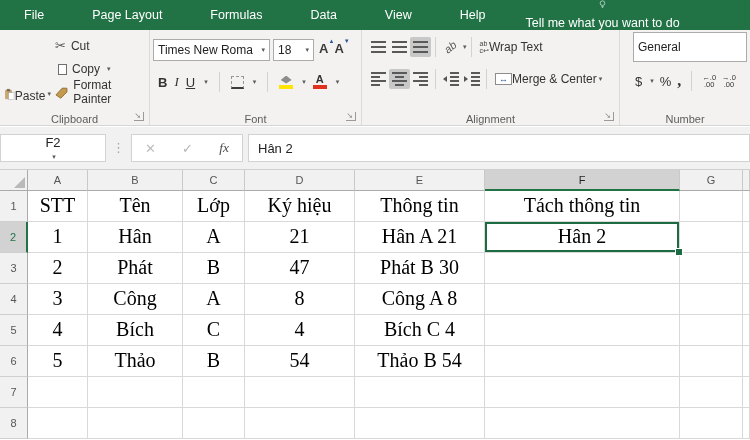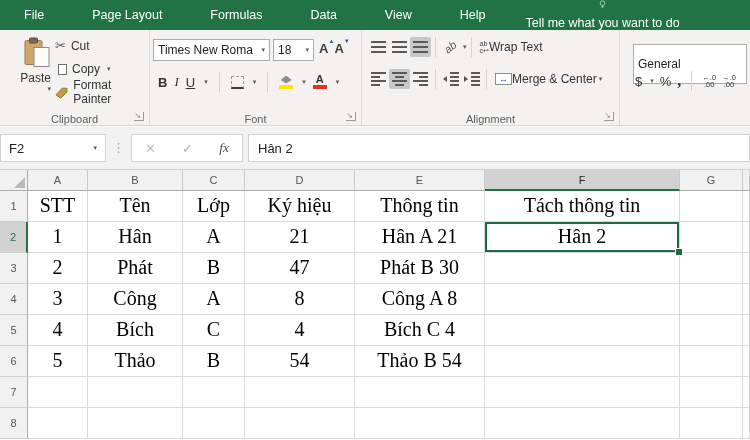--- a/index.html
+++ b/index.html
@@ -20,22 +20,22 @@
   .g-clip { left:0; width:150px; } .g-font { left:150px; width:212px; }
   .g-align { left:362px; width:258px; } .g-num { left:620px; width:130px; border-right:none; }
   .glabel { position:absolute; bottom:0; left:0; width:100%; text-align:center;
     font-size:11px; color:#5d5d5d; }
   .launcher { position:absolute; bottom:4px; right:5px; font-size:8px; color:#8a8a8a;
     border-right:1px solid #9a9a9a; border-bottom:1px solid #9a9a9a; padding:0 2px 1px 0; line-height:7px; }
   .vsep { width:1px; height:20px; background:#d2d2d2; margin:0 4px; flex:none; }
   .dd { font-size:7px; color:#5a5a5a; margin-left:2px; }
 
   
-  .paste { position:absolute; left:5px; top:7px; width:46px; height:82px;
-    display:flex; flex-direction:column; align-items:flex-end; }
+  .paste { position:absolute; left:5px; top:23px; width:46px; height:82px;
+    display:flex; flex-direction:row; align-items:center; }
   .paste .plabel { font-size:12px; color:#333; margin-top:3px; }
   .clipbtns { position:absolute; left:55px; top:9px; display:flex; flex-direction:column; gap:9px; }
   .cbtn { display:flex; align-items:center; gap:5px; font-size:12px; color:#333; height:14px; }
   .ico-cut { font-size:13px; color:#555; line-height:12px; }
   .ico-copy { position:relative; width:9px; height:11px; border:1px solid #6f6f6f; background:#fff; margin-left:3px; }
   .ico-copy::before { content:""; position:absolute; left:-4px; top:-3px; width:9px; height:11px;
     border:1px solid #6f6f6f; background:#fff; z-index:-1; }
 
   
   .combo { position:absolute; background:#fff; border:1px solid #ababab; display:flex;
@@ -77,32 +77,32 @@
     background-size:9px 2px,9px 2px,9px 2px,9px 2px; background-position:7px 0,7px 4px,7px 8px,7px 12px; }
   .ico-ind::before { content:""; position:absolute; left:0; top:4px; border-style:solid; }
   .ind-dec::before { border-width:3px 4px 3px 0; border-color:transparent #555 transparent transparent; }
   .ind-inc::before { border-width:3px 0 3px 4px; border-color:transparent transparent transparent #555; }
   .albtn-txt { display:flex; align-items:center; font-size:12px; color:#333; margin-left:4px; }
   .ico-wrap { white-space:pre; font-size:7px; line-height:7px; color:#444; text-align:left; }
   .ico-merge { width:17px; height:12px; border:1px solid #8d8d8d; font-size:9px; line-height:10px;
     text-align:center; color:#2b579a; background:#fff; }
 
   
-  .ncombo { left:13px; top:14px; width:114px; height:40px; }
+  .ncombo { left:13px; top:2px; width:114px; height:30px; }
   .numrow2 { position:absolute; left:15px; top:41px; display:flex; align-items:center; gap:6px; }
   .ncur { font-size:13px; color:#333; } .npct { font-size:13px; color:#333; }
   .ncomma { font-family:"Liberation Serif",serif; font-size:16px; font-weight:bold; color:#333; line-height:10px; }
   .ico-dec { white-space:pre; font-size:7.5px; line-height:7px; color:#333; text-align:center; }
 
   
   .fbar { position:absolute; top:127px; left:0; width:750px; height:43px;
     background:#f1f1f1; border-bottom:1px solid #cfcfcf; }
   .fbox { position:absolute; top:7px; height:28px; background:#fff; border:1px solid #d2d2d2;
     display:flex; align-items:center; }
-  .namebox { left:0; width:106px; padding:0 8px; justify-content:space-between; font-size:13px; color:#222; }
+  .namebox { left:0; width:106px; padding:0 8px; justify-content:space-between; font-size:13px; color:#222;flex-direction:column; }
   .dots { position:absolute; left:112px; top:13px; color:#a8a8a8; font-size:13px; }
   .fxbox { left:131px; width:112px; justify-content:space-around; }
   .fx-cancel { color:#bdbdbd; font-size:13px; }
   .fx-enter { color:#b5b5b5; font-size:13px; }
   .fx-fn { font-family:"Liberation Serif",serif; font-style:italic; font-size:13.5px; color:#4d4d4d; }
   .finput { left:248px; width:502px; padding:0 9px; font-size:13px; color:#222; }
 
   
   #grid { position:absolute; top:170px; left:0; display:grid;
     grid-template-columns:28px 60px 95px 62px 110px 130px 195px 63px 7px;
@@ -271,20 +271,21 @@
       <span class="ncur">$</span>
       <span class="dd">▾</span>
       <span class="npct">%</span>
       <span class="ncomma">,</span>
       <span class="vsep"></span>
       <span class="ico-dec">←.0
 .00</span>
       <span class="ico-dec">→.0
 .00</span>
     </div>
+    <div class="glabel">Number</div>
   </div>
 </div>
 
 <div class="fbar">
   <div class="fbox namebox">
     <span>F2</span>
     <span class="dd">▾</span>
   </div>
   <span class="dots">⋮</span>
   <div class="fbox fxbox">

